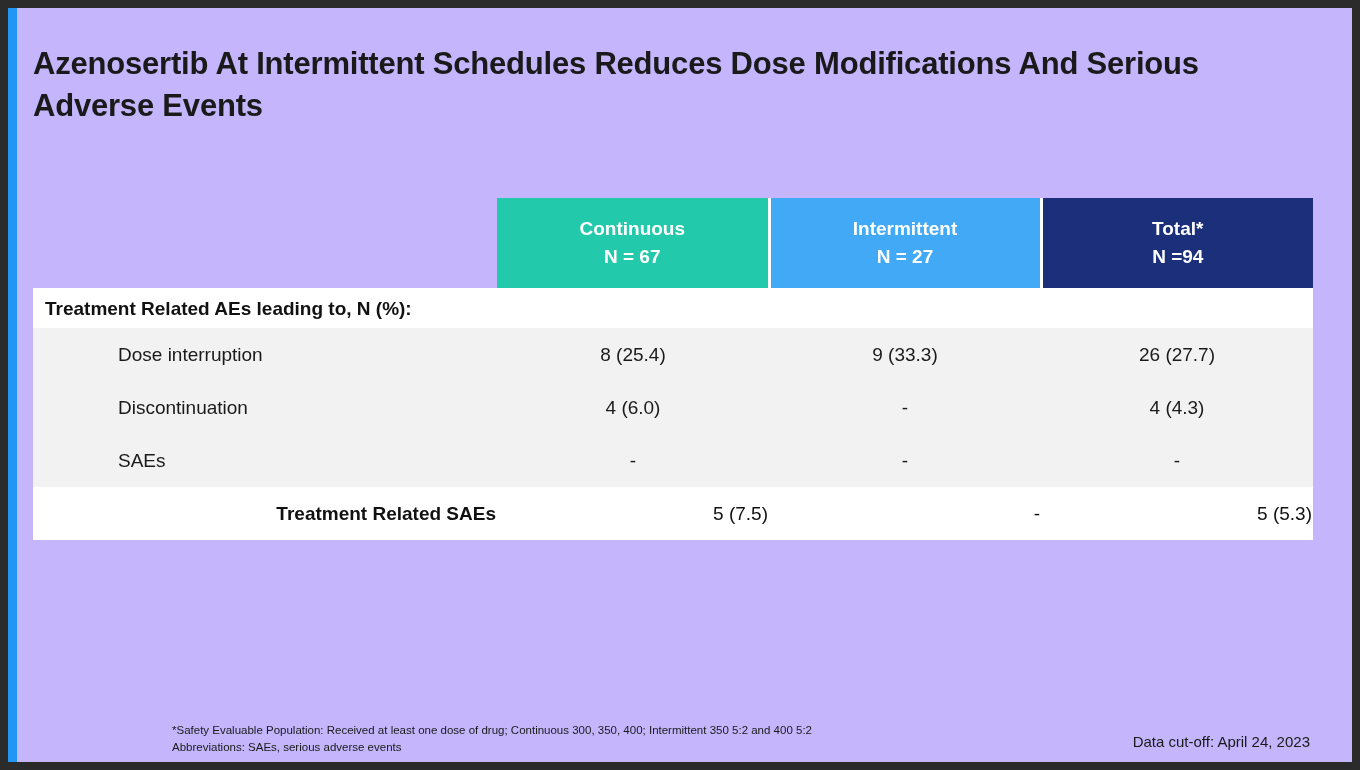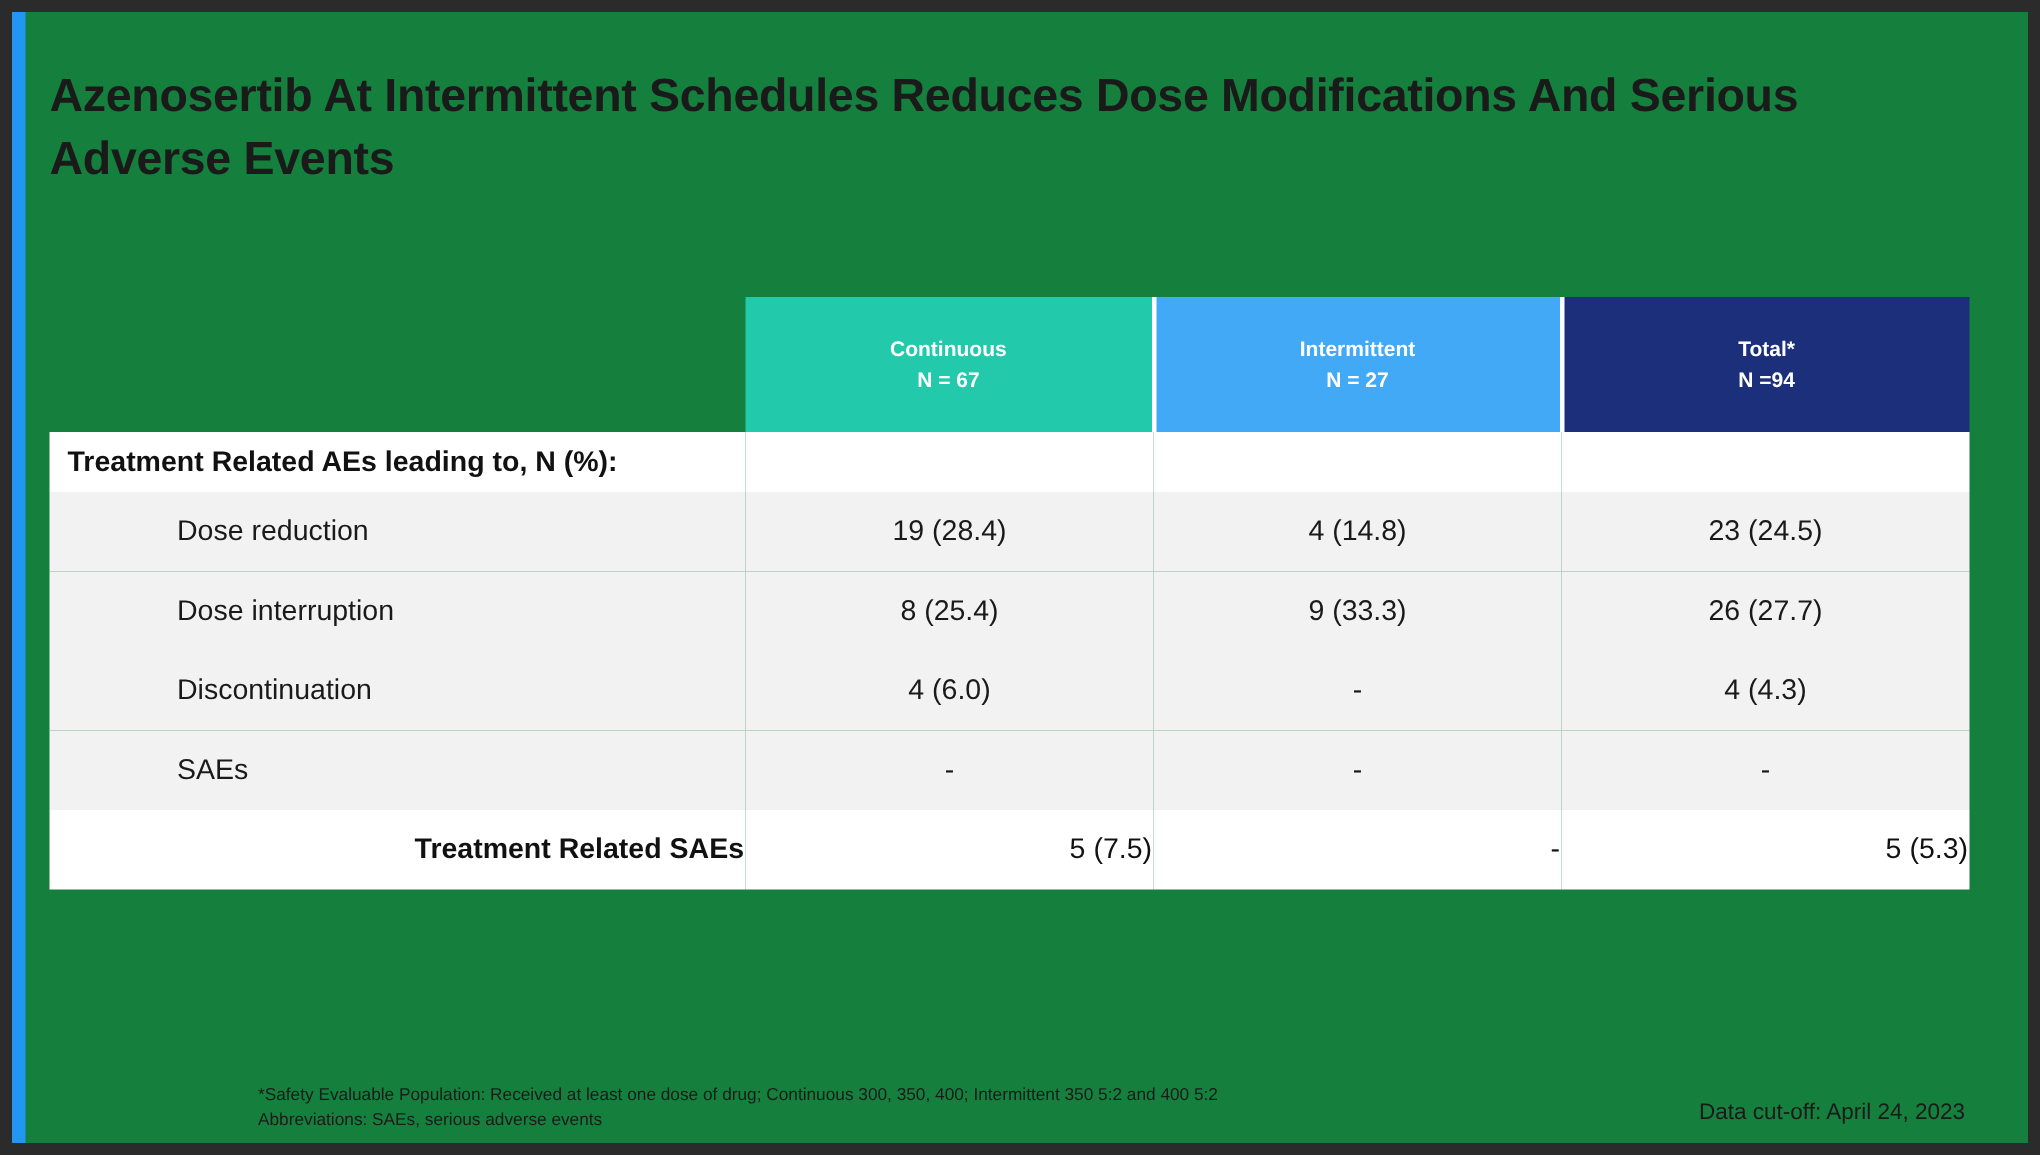--- a/index.html
+++ b/index.html
@@ -12,21 +12,21 @@
     height: 770px;
     font-family: "Liberation Sans", sans-serif;
     overflow: hidden;
   }
   .slide {
     position: absolute;
     left: 8px;
     top: 8px;
     width: 1344px;
     height: 754px;
-    background: #15803d;
+    background: #c4b5fd;
     box-sizing: border-box;
   }
   .accent-bar {
     position: absolute;
     left: 0;
     top: 0;
     width: 9px;
     height: 754px;
     background: #2196f3;
   }
@@ -56,21 +56,21 @@
   }
   table.data col.c-label { width: 464px; }
   table.data col.c-col   { width: 272px; }
 
   .hdr-cell {
     height: 88px;
     vertical-align: middle;
     text-align: center;
     color: #ffffff;
     font-weight: bold;
-    font-size: 14px;
+    font-size: 19px;
     line-height: 1.5;
     border-right: 3px solid #ffffff;
   }
   .hdr-cell.last { border-right: none; }
   .hdr-blank { background: transparent; border: none; }
 
   .section-row td {
     padding: 10px 0 8px 0;
     font-size: 19px;
     font-weight: bold;
@@ -160,26 +160,20 @@
       </thead>
       <tbody>
         <tr class="section-row">
           <td class="section-label">Treatment Related AEs leading to, N (%):</td>
           <td></td>
           <td></td>
           <td></td>
         </tr>
 
         <tr class="data-row">
-          <td class="row-label">Dose reduction</td>
-          <td>19 (28.4)</td>
-          <td>4 (14.8)</td>
-          <td>23 (24.5)</td>
-        </tr>
-        <tr class="data-row">
           <td class="row-label">Dose interruption</td>
           <td>8 (25.4)</td>
           <td>9 (33.3)</td>
           <td>26 (27.7)</td>
         </tr>
         <tr class="data-row">
           <td class="row-label">Discontinuation</td>
           <td>4 (6.0)</td>
           <td>-</td>
           <td>4 (4.3)</td>

